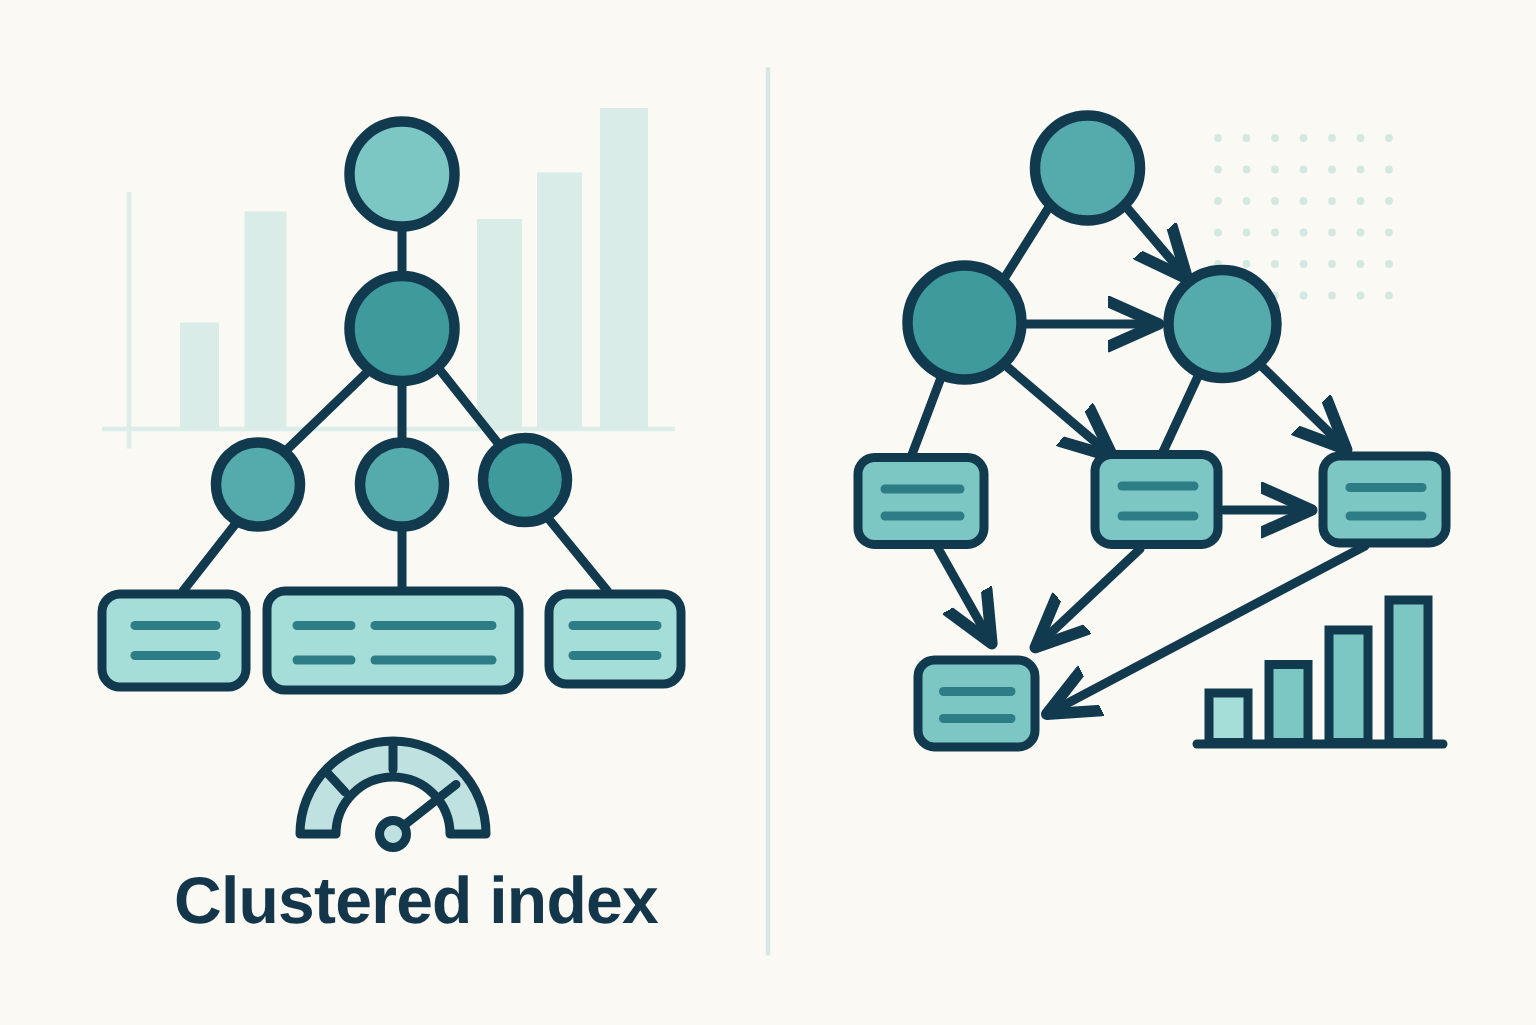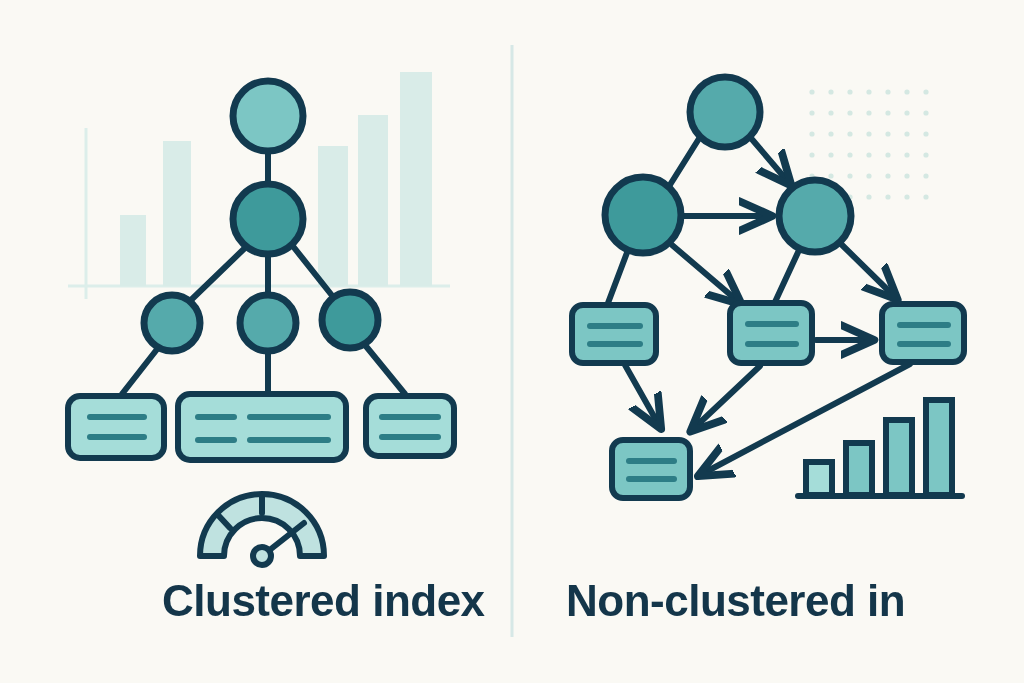--- a/index.html
+++ b/index.html
@@ -27,21 +27,21 @@
   }
   .caption {
     position: absolute;
     font-family: "Liberation Sans", sans-serif;
     font-weight: 700;
     font-size: 44px;
     letter-spacing: -0.5px;
     color: #14364a;
     white-space: nowrap;
   }
-  #caption-left  { left: 116px; top: 576px; margin-left: 46px; }
+  #caption-left  { left: 116px; top: 576px; }
   #caption-right { left: 566px; top: 576px; }
 </style>
 </head>
 <body>
 
 <div id="canvas">
 
   <svg class="layer" viewBox="0 0 1024 683" xmlns="http://www.w3.org/2000/svg">
 
     <g>
@@ -202,15 +202,14 @@
     <g>
       <rect x="806" y="462" width="26" height="33" fill="#a5ddd9" stroke="#123a4f" stroke-width="6"></rect>
       <rect x="846" y="443" width="26" height="52" fill="#7cc6c4" stroke="#123a4f" stroke-width="6"></rect>
       <rect x="886" y="420" width="26" height="75" fill="#7cc6c4" stroke="#123a4f" stroke-width="6"></rect>
       <rect x="926" y="400" width="26" height="95" fill="#7cc6c4" stroke="#123a4f" stroke-width="6"></rect>
       <line x1="798" y1="496" x2="962" y2="496" stroke="#123a4f" stroke-width="6" stroke-linecap="round"></line>
     </g>
   </svg>
 
   <div class="caption" id="caption-left">Clustered index</div>
-  <div class="caption" id="caption-right">Non-clustered in</div>
 
 </div>
 
 </body></html>

